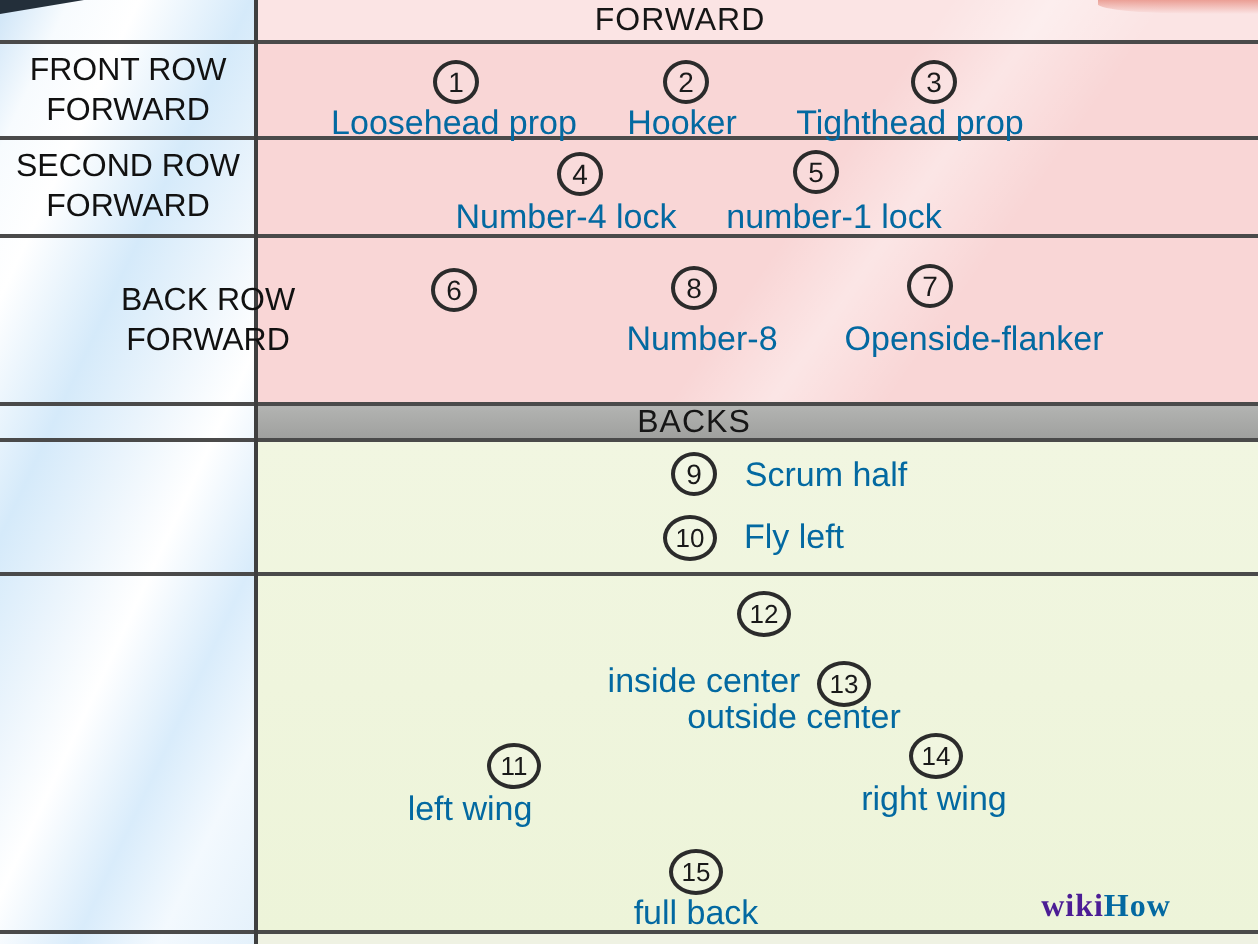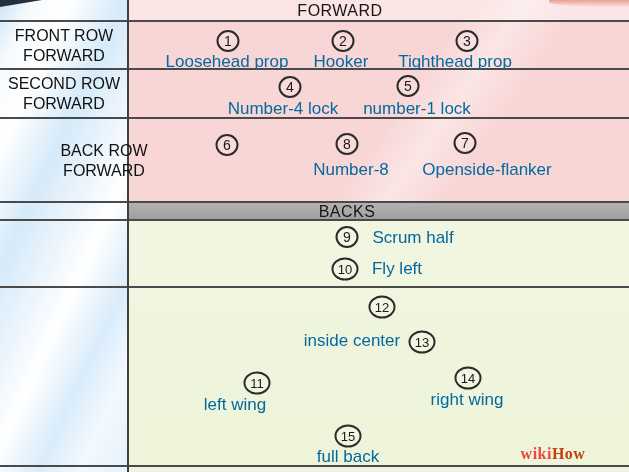--- a/index.html
+++ b/index.html
@@ -76,22 +76,22 @@
   .l1{left:227px;top:62px;} .l2{left:341px;top:62px;} .l3{left:455px;top:62px;}
   .l4{left:283px;top:109px;} .l5{left:417px;top:109px;}
   .l6{left:213px;top:170px;} .l7{left:487px;top:170px;} .l8{left:351px;top:170px;}
   .l9{left:413px;top:238px;} .l10{left:397px;top:269px;}
   .l11{left:235px;top:405px;} .l12{left:352px;top:341px;} .l13{left:397px;top:359px;}
   .l14{left:467px;top:400px;} .l15{left:348px;top:457px;}
   
   .watermark{position:absolute;left:553px;top:454px;transform:translate(-50%,-50%);
     font-family:"Liberation Serif", serif;font-weight:bold;font-size:16px;letter-spacing:.5px;
     white-space:nowrap;}
-  .watermark .wiki{color:#ef4444;margin-top:33px;}
-  .watermark .how{color:#c2410c;}
+  .watermark .wiki{color:#4c1d95;margin-top:33px;}
+  .watermark .how{color:#0369a1;}
 </style>
 </head>
 <body>
 
 <div id="stage">
 
   <div class="leftcol"></div>
   <div class="forward-area"></div>
   <div class="backs-bar"></div>
   <div class="backs-area"></div>
@@ -145,20 +145,21 @@
   <div class="plabel l2">Hooker</div>
   <div class="plabel l3">Tighthead prop</div>
   <div class="plabel l4">Number-4 lock</div>
   <div class="plabel l5">number-1 lock</div>
   <div class="plabel l7">Openside-flanker</div>
   <div class="plabel l8">Number-8</div>
   <div class="plabel l9">Scrum half</div>
   <div class="plabel l10">Fly left</div>
   <div class="plabel l11">left wing</div>
   <div class="plabel l12">inside center</div>
+  <div class="plabel l13">outside center</div>
   <div class="plabel l14">right wing</div>
   <div class="plabel l15">full back</div>
 
   <div class="watermark">
     <span class="wiki">wiki</span><span class="how">How</span>
   </div>
 
 </div>
 
 </body></html>

